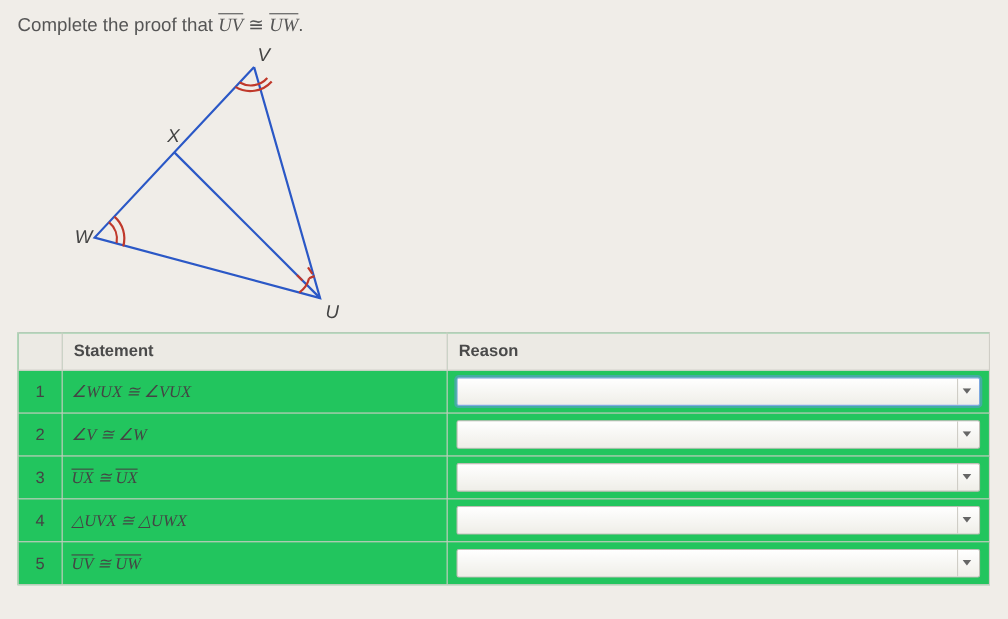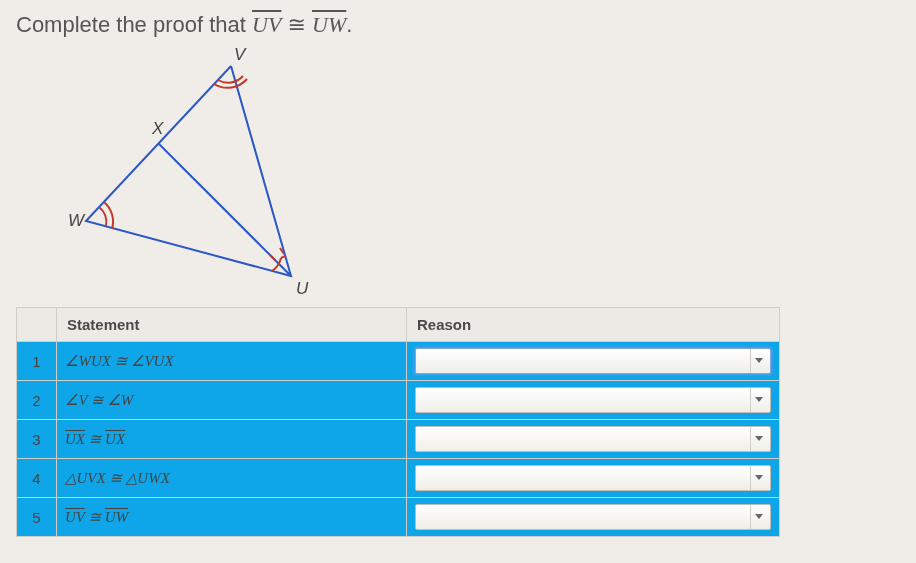--- a/index.html
+++ b/index.html
@@ -5,39 +5,39 @@
   * { box-sizing: border-box; }
   body {
     margin: 0;
     padding: 12px 16px;
     font-family: Arial, Helvetica, sans-serif;
     background: #f0ede8;
     color: #3a3a3a;
     width: 916px;
   }
   .prompt {
-    font-size: 22px;
+    font-size: 17px;
     color: #555;
     margin-bottom: 8px;
   }
   .overline {
     text-decoration: overline;
   }
   .figure-wrap {
     width: 916px;
     display: flex;
     justify-content: flex-start;
     padding-left: 40px;
   }
   svg.figure { display:block; }
   .proof-table {
-    width: 764px;
+    width: 884px;
     border-collapse: collapse;
     margin-top: 6px;
-    background: #0ea5e9;
+    background: #22c55e;
     border: 1px solid #cfcdc6;
   }
   .proof-table th {
     text-align: left;
     font-weight: bold;
     color: #4a4a4a;
     background: #eceae4;
     border: 1px solid #cfcdc6;
     padding: 8px 10px;
     font-size: 15px;

